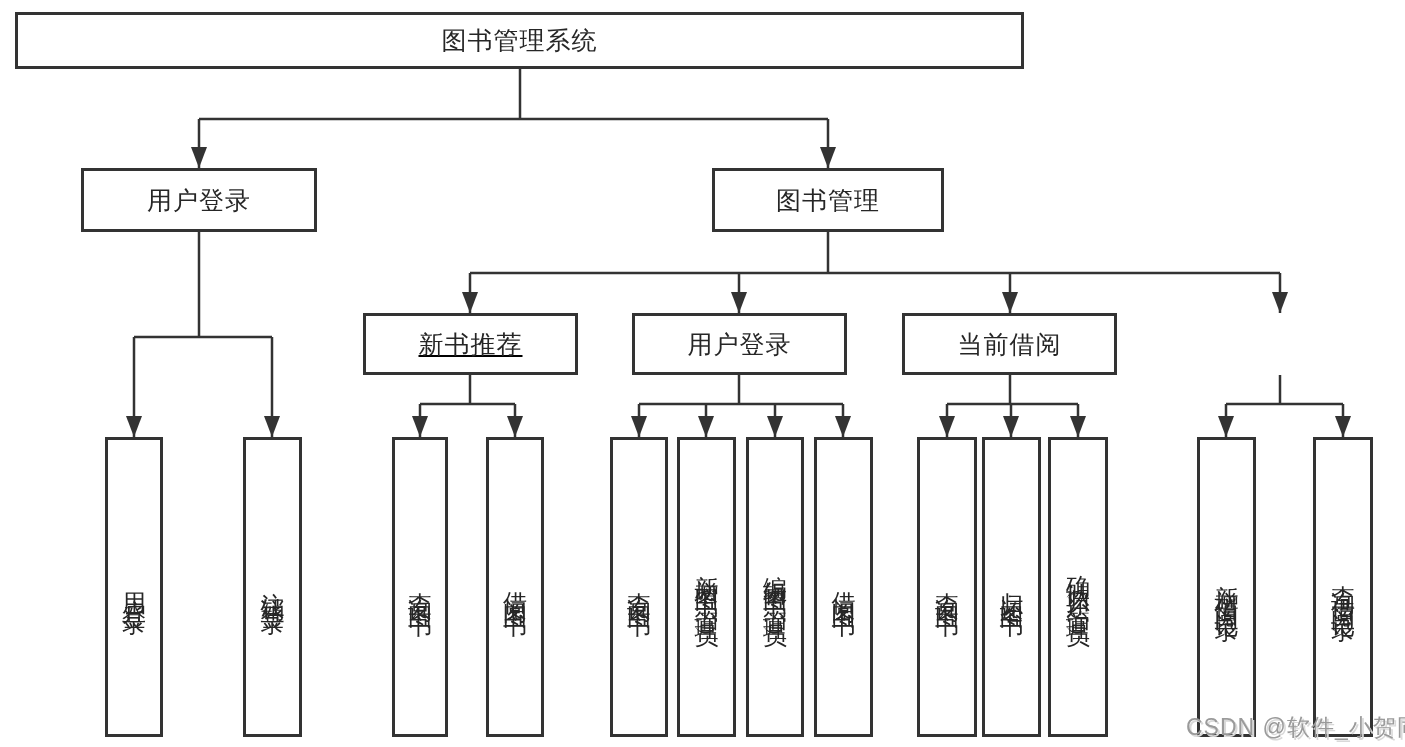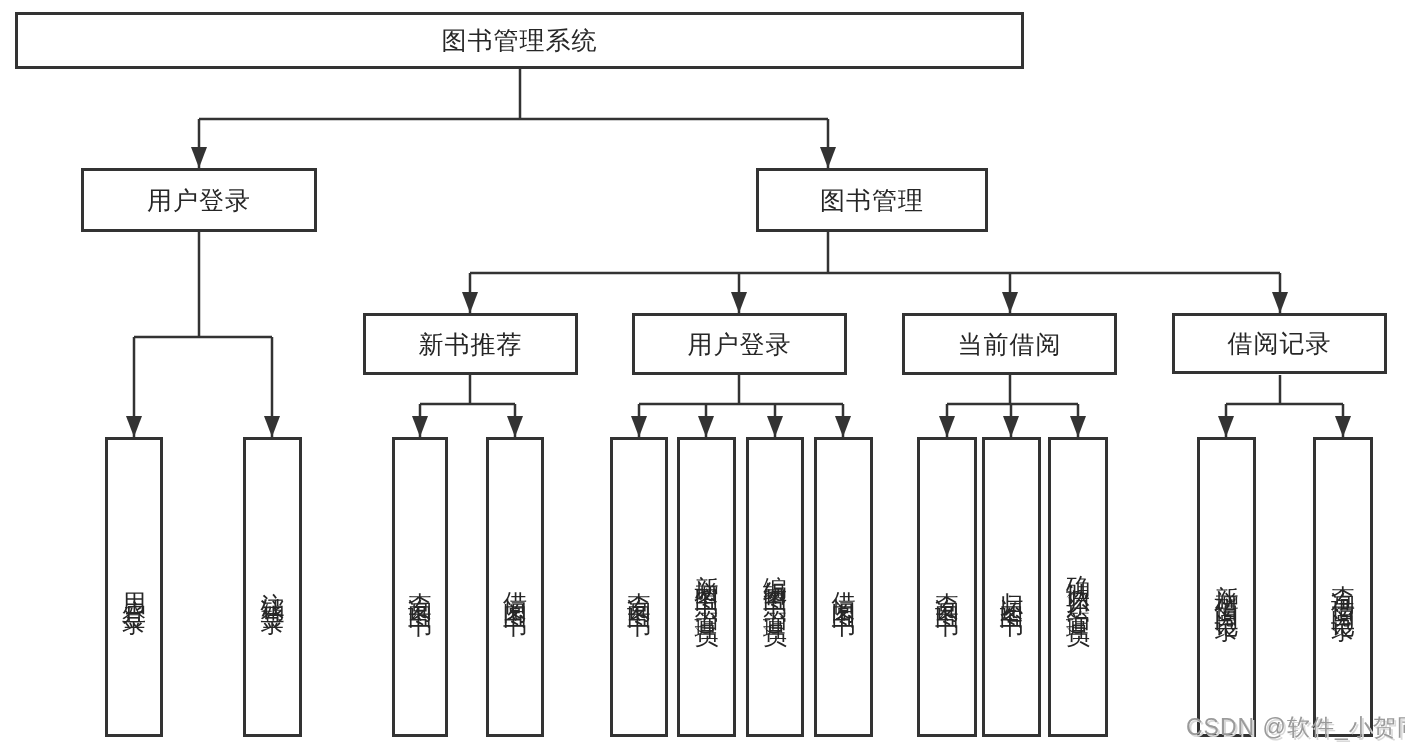--- a/index.html
+++ b/index.html
@@ -97,35 +97,32 @@
     <line x1="1343" y1="404" x2="1343" y2="437" marker-end="url(#arrow)"></line>
   </svg>
 
   <div class="nbox" style="left:15px;top:12px;width:1009px;height:57px;">
     <span class="hlabel">图书管理系统</span>
   </div>
 
   <div class="nbox" style="left:81px;top:168px;width:236px;height:64px;">
     <span class="hlabel">用户登录</span>
   </div>
-  <div class="nbox" style="left:712px;top:168px;width:232px;height:64px;margin-left:44px;">
+  <div class="nbox" style="left:712px;top:168px;width:232px;height:64px;">
     <span class="hlabel">图书管理</span>
   </div>
 
-  <div class="nbox" style="left:363px;top:313px;width:215px;height:62px;">
+  <div class="nbox" style="left:363px;top:313px;width:215px;height:62px;text-decoration:underline;">
     <span class="hlabel">新书推荐</span>
   </div>
   <div class="nbox" style="left:632px;top:313px;width:215px;height:62px;">
     <span class="hlabel">用户登录</span>
   </div>
   <div class="nbox" style="left:902px;top:313px;width:215px;height:62px;text-align:right;">
     <span class="hlabel">当前借阅</span>
-  </div>
-  <div class="nbox" style="left:1172px;top:313px;width:215px;height:61px;">
-    <span class="hlabel">借阅记录</span>
   </div>
 
   <div class="nbox leaf" style="left:105px;width:58px;">
     <span class="vlabel">用户登录</span>
   </div>
   <div class="nbox leaf" style="left:243px;width:59px;">
     <span class="vlabel">注销登录</span>
   </div>
 
   <div class="nbox leaf" style="left:392px;width:56px;">

